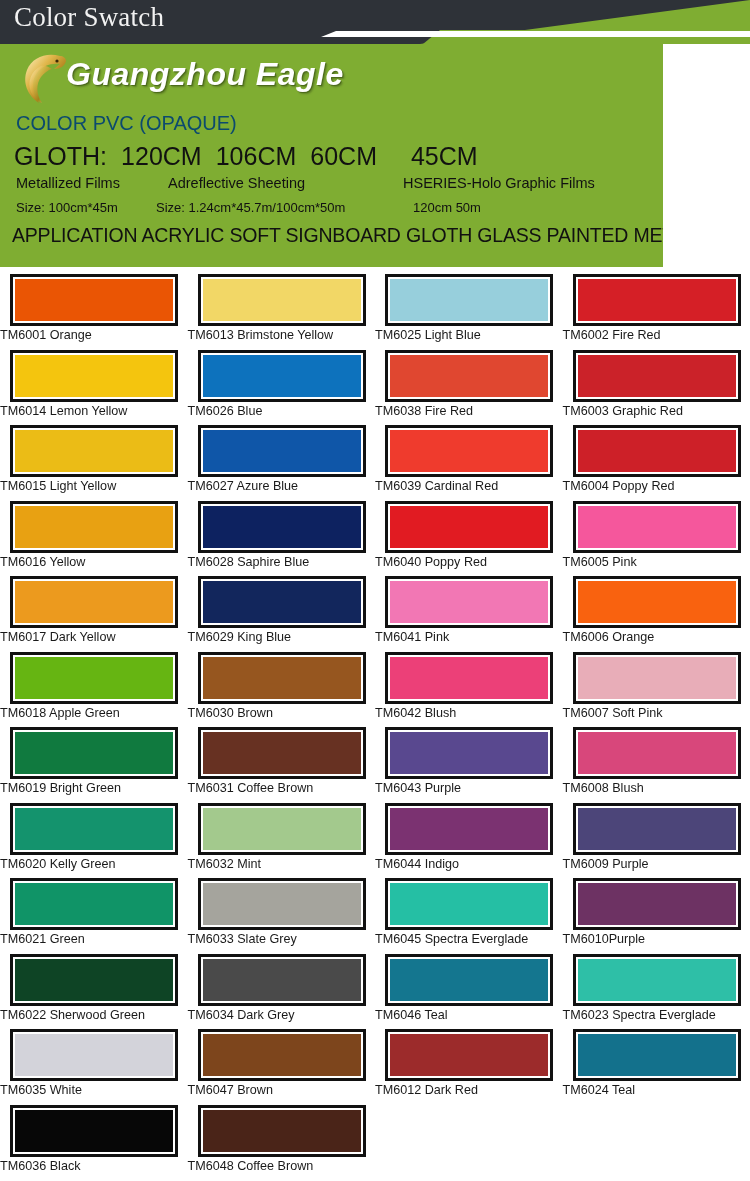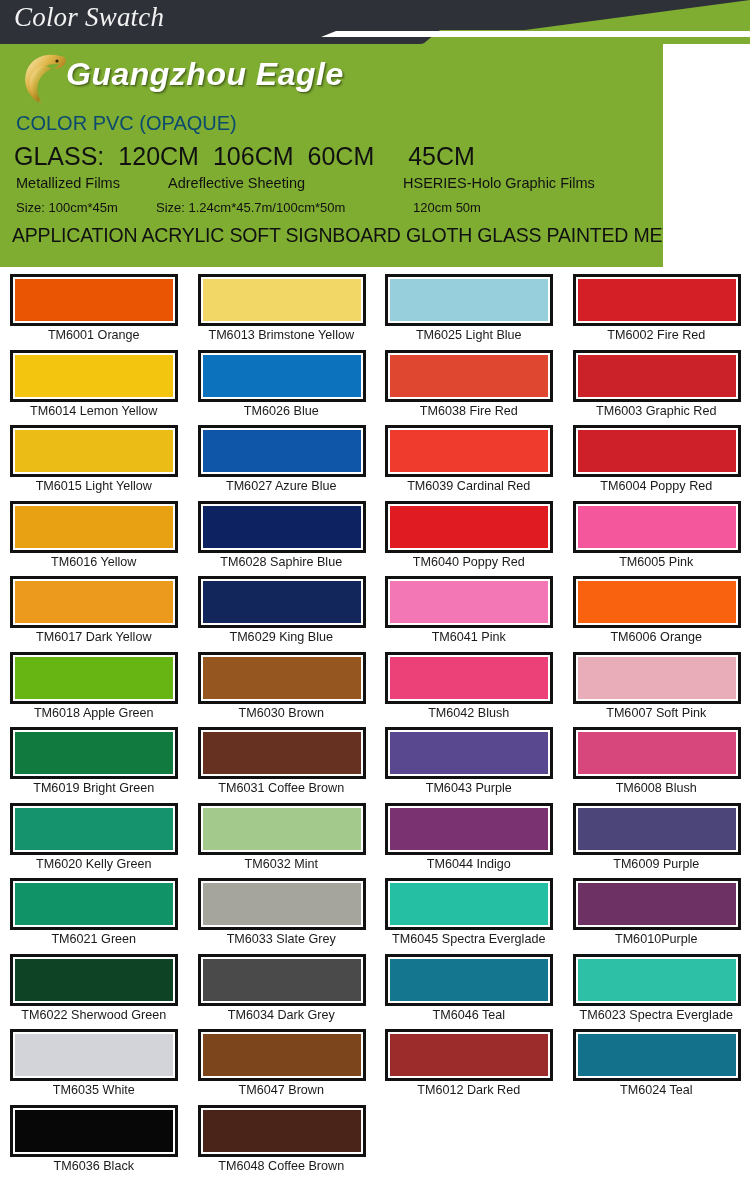--- a/index.html
+++ b/index.html
@@ -25,21 +25,20 @@
   }
   .topbar-title {
     position: absolute;
     left: 14px;
     top: 2px;
     font-family: "Liberation Serif", serif;
     font-size: 27px;
     color: #f2f2f2;
     letter-spacing: 0.2px;
     white-space: nowrap;
-    font-style: italic;
   }
   
   .topbar-cut {
     position: absolute;
     right: 0;
     top: 0;
     width: 440px;
     height: 44px;
     background: #7fad32;
     clip-path: polygon(100% 0, 100% 100%, 0 100%, 110px 100%);
@@ -171,21 +170,21 @@
   }
   .chip-color {
     width: 100%;
     height: 100%;
   }
   .chip-label {
     position: absolute;
     left: 0;
     top: 56px;
     width: 187.5px;
-    text-align: center;
+    text-align: left;
     font-size: 12.6px;
     color: #1a1a1a;
     white-space: nowrap;
   }
 </style>
 </head>
 <body>
 
 <div class="topbar">
   <div class="topbar-cut"></div>
@@ -211,21 +210,21 @@
         <path d="M27 20 C17 25 13 36 17 46 C19 51 23 55 28 57 C22 48 22 38 27 31 C30 27 34 24 38 23 C34 20 30 19 27 20 Z" fill="url(#gold)" opacity="0.85"></path>
         <circle cx="43" cy="15" r="1.6" fill="#3a2a05"></circle>
       </svg>
     </span>
     <span class="brand-name">Guangzhou Eagle</span>
   </div>
 
   <div class="line-pvc">COLOR PVC (OPAQUE)</div>
 
   <div class="line-size">
-    <span>GLASS:</span><span class="gap1"></span><span>120CM</span><span class="gap1"></span><span>106CM</span><span class="gap1"></span><span>60CM</span><span class="gap2"></span><span>45CM</span>
+    <span>GLOTH:</span><span class="gap1"></span><span>120CM</span><span class="gap1"></span><span>106CM</span><span class="gap1"></span><span>60CM</span><span class="gap2"></span><span>45CM</span>
   </div>
 
   <div class="row-products">
     <span class="p1">Metallized Films</span><span class="p2">Adreflective Sheeting</span><span>HSERIES-Holo Graphic Films</span>
   </div>
 
   <div class="row-sizes">
     <span class="s1">Size: 100cm*45m</span><span class="s2">Size: 1.24cm*45.7m/100cm*50m</span><span>120cm 50m</span>
   </div>
 

